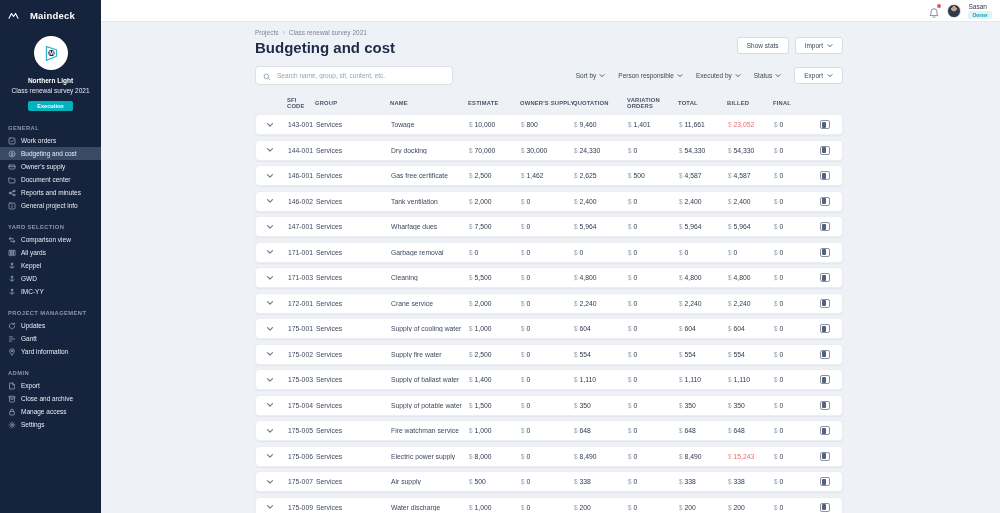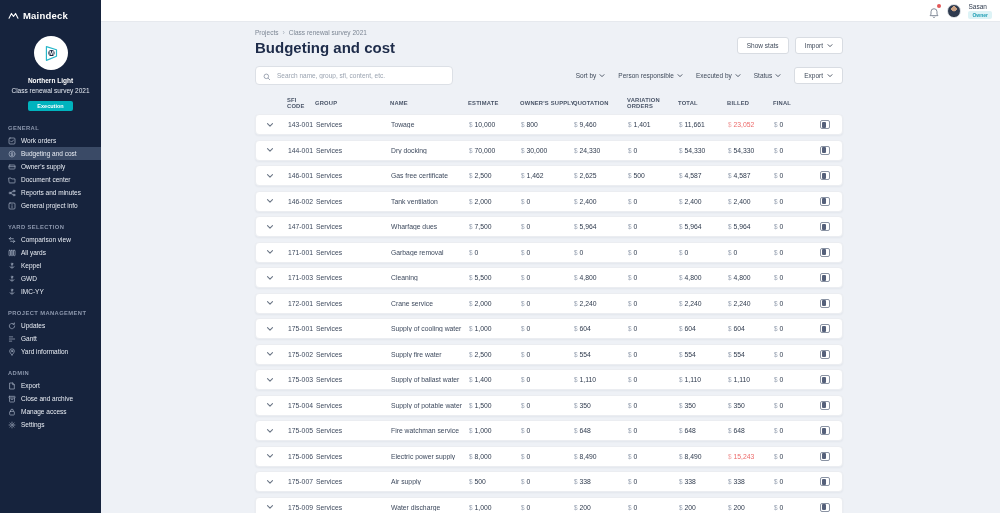--- a/index.html
+++ b/index.html
@@ -7,21 +7,21 @@
   body {
     font-family: "Liberation Sans", "DejaVu Sans", sans-serif;
     background:#EEF1F6; color:#3E4A5E;
     -webkit-font-smoothing: antialiased;
   }
   
   .sidebar{
     position:fixed; left:0; top:0; width:101px; height:513px;
     background:#16233D; z-index:5; overflow:hidden;
   }
-  .brand{ display:flex; align-items:center; gap:4px; padding:6px 4px 4px 8px; }
+  .brand{ display:flex; align-items:center; gap:11px; padding:6px 4px 4px 8px; }
   .brand-name{ color:#fff; font-size:9.5px; font-weight:bold; letter-spacing:.2px; }
   .project{ text-align:center; padding-top:8px; }
   .project-logo{
     width:34px; height:34px; border-radius:50%; background:#fff;
     margin:0 auto; display:flex; align-items:center; justify-content:center;
   }
   .project-line1{ color:#fff; font-size:6.5px; font-weight:bold; margin-top:7px; }
   .project-line2{ color:#E4E9F1; font-size:6.5px; margin-top:3px; }
   .phase-badge{
     display:inline-block; margin-top:5px; background:#00B3BE; color:#fff;

